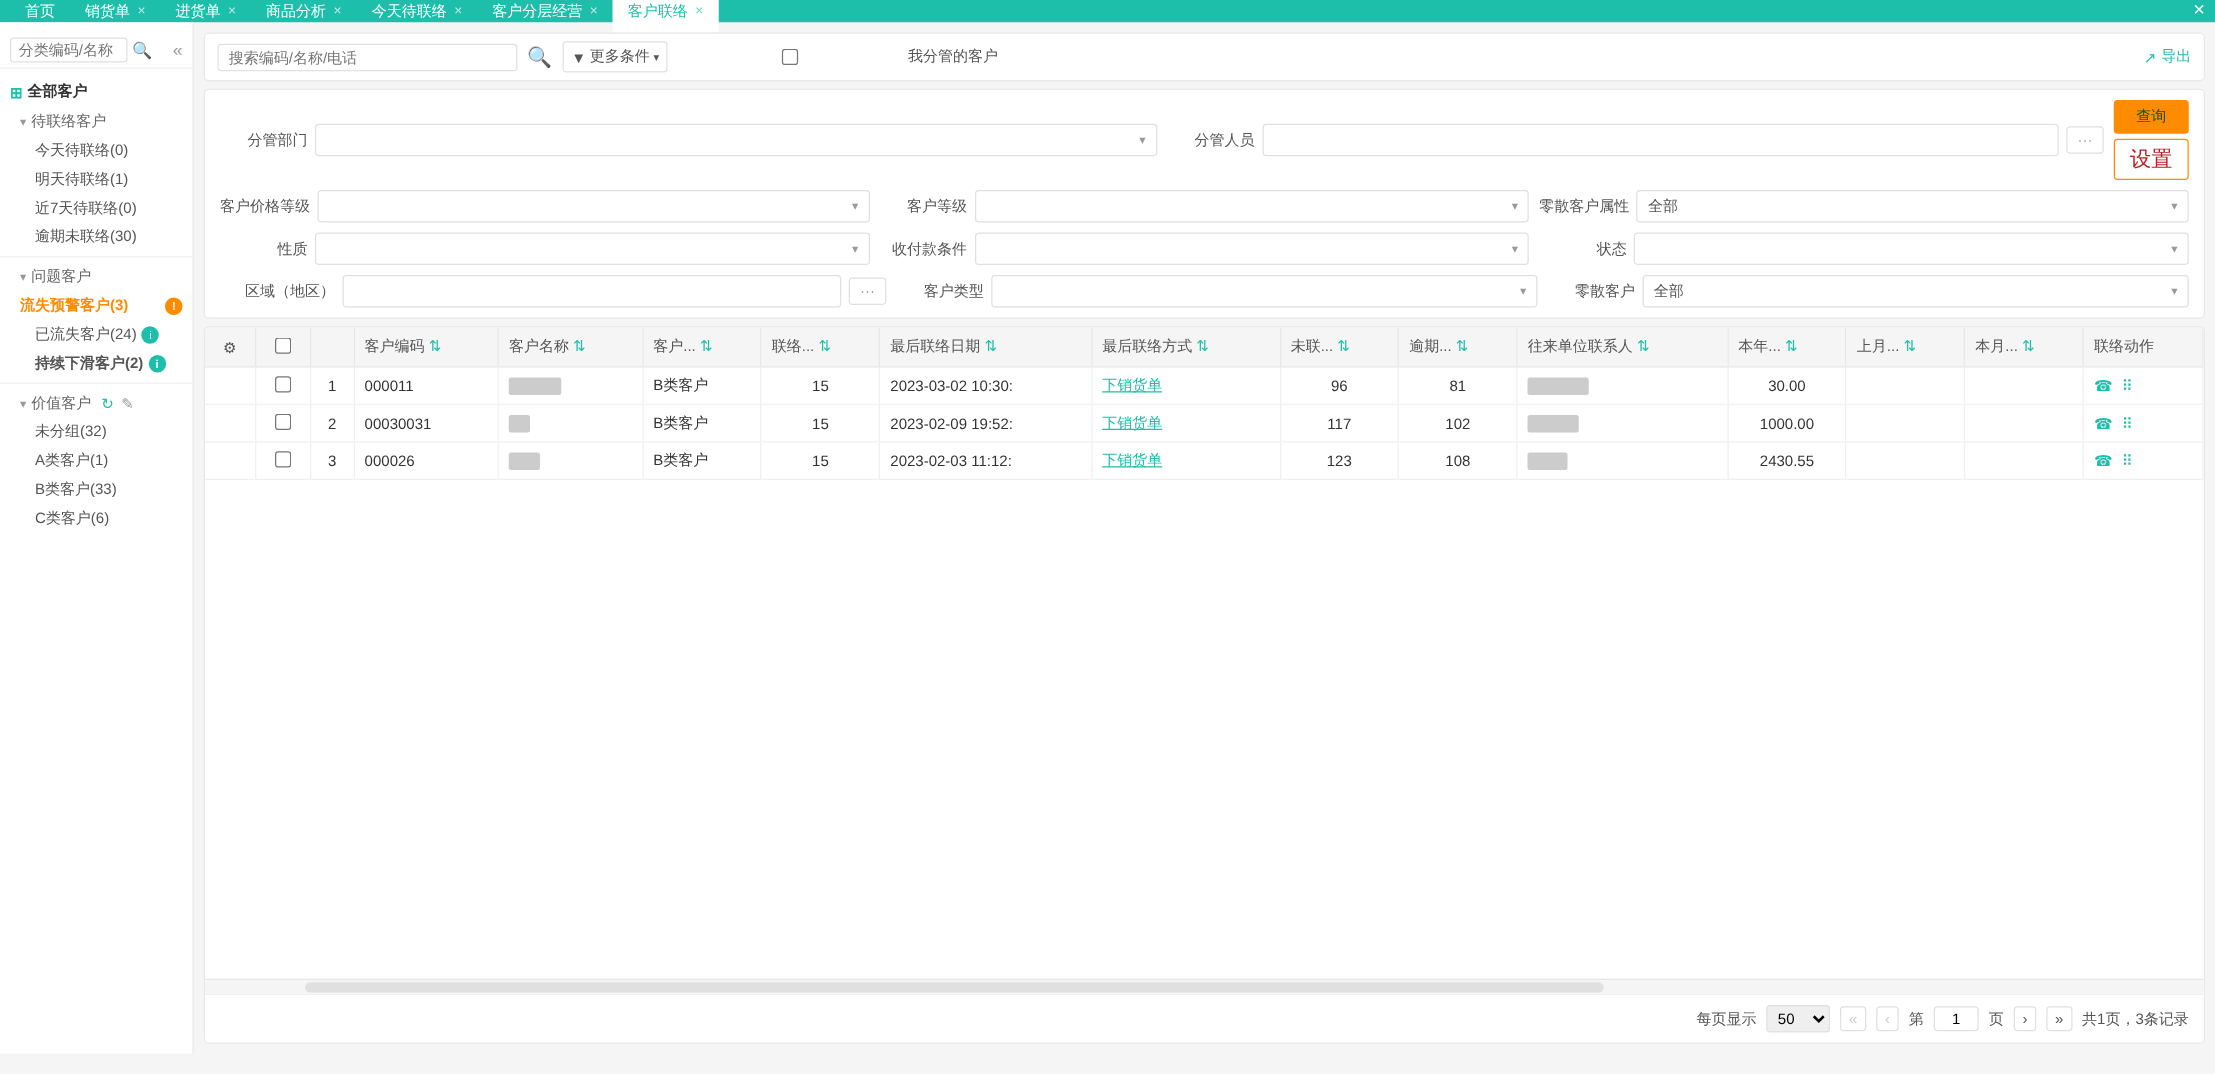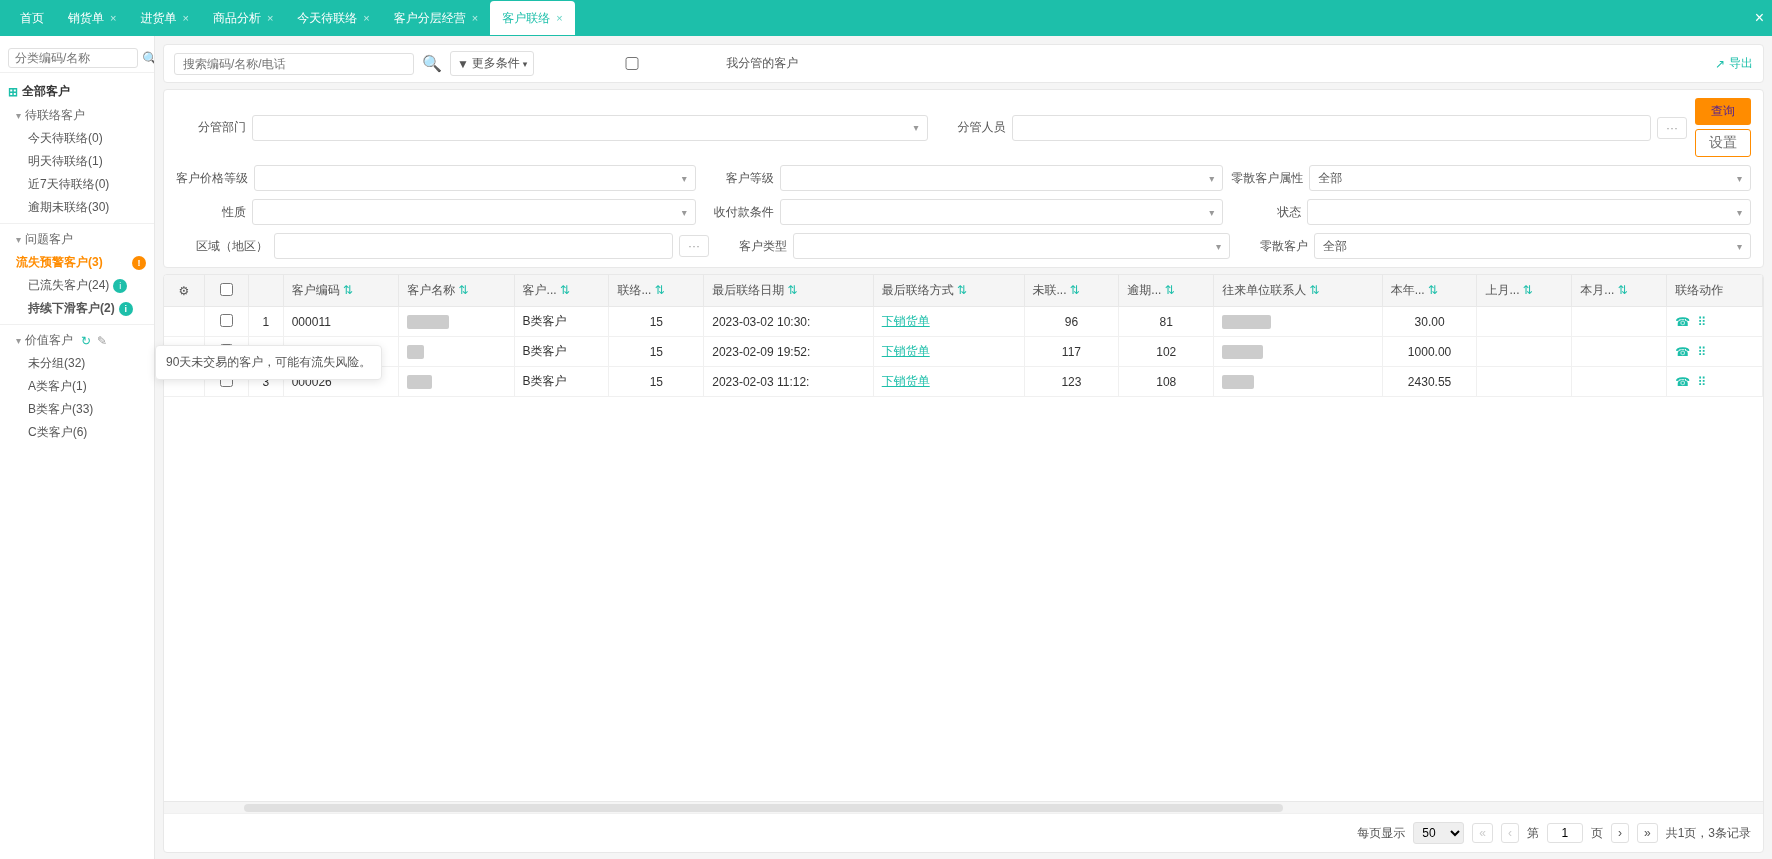--- a/index.html
+++ b/index.html
@@ -1,21 +1,21 @@
 <!DOCTYPE html>
 <html><head>
   <meta charset="utf-8">
   <style>
     * { box-sizing: border-box; margin: 0; padding: 0; font-family: 'Microsoft YaHei', Arial, sans-serif; font-size: 12px; }
     body { background: #f5f5f5; overflow: hidden; }
 
     
     .top-nav {
       background: #1dbfaa;
-      height: 36px;
+      height: 18px;
       display: flex;
       align-items: center;
       padding: 0 8px;
       color: #fff;
     }
     .top-nav .tab {
       padding: 0 12px;
       height: 34px;
       line-height: 34px;
       display: flex;
@@ -65,21 +65,21 @@
       align-items: center;
       padding: 4px 8px;
       border-bottom: 1px solid #f0f0f0;
       margin-bottom: 6px;
     }
     .sidebar-search input {
       border: 1px solid #e0e0e0;
       border-radius: 3px;
       padding: 2px 6px;
       font-size: 12px;
-      width: 130px;
+      width: 94px;
       outline: none;
     }
     .sidebar-search .search-icon { color: #999; font-size: 13px; margin-left: 4px; cursor: pointer; }
     .sidebar-collapse-btn { font-size: 14px; margin-left: auto; cursor: pointer; color: #999; }
 
     .sidebar-group-title {
       display: flex;
       align-items: center;
       padding: 4px 8px;
       font-weight: bold;
@@ -215,35 +215,35 @@
       border: 1px solid #e0e0e0;
       border-radius: 3px;
       padding: 3px 8px;
       color: #999;
       cursor: pointer;
       background: #fff;
       font-size: 12px;
     }
     .query-btn {
       background: #ff8c00;
-      color: #4c1d95;
+      color: #14532d;
       border: none;
       border-radius: 3px;
       padding: 5px 16px;
       cursor: pointer;
       font-size: 12px;
     }
     .setting-btn {
       background: #fff;
-      color: #737373;
+      color: #b91c1c;
       border: 1px solid #ff8c00;
       border-radius: 3px;
       padding: 4px 12px;
       cursor: pointer;
-      font-size: 14px;
+      font-size: 17px;
     }
     .btn-group {
       display: flex;
       flex-direction: column;
       gap: 4px;
     }
 
     
     .table-wrapper {
       background: #fff;
@@ -669,16 +669,13 @@
         <span>第</span>
         <input type="text" class="page-input" value="1" style="">
         <span>页</span>
         <button class="page-btn">›</button>
         <button class="page-btn">»</button>
         <span>共1页，3条记录</span>
       </div>
     </div>
   </div>
 
-  <div class="tooltip">
-    <span>90天未交易的客户，可能有流失风险。</span>
-  </div>
 </div>
 
 </body></html>

